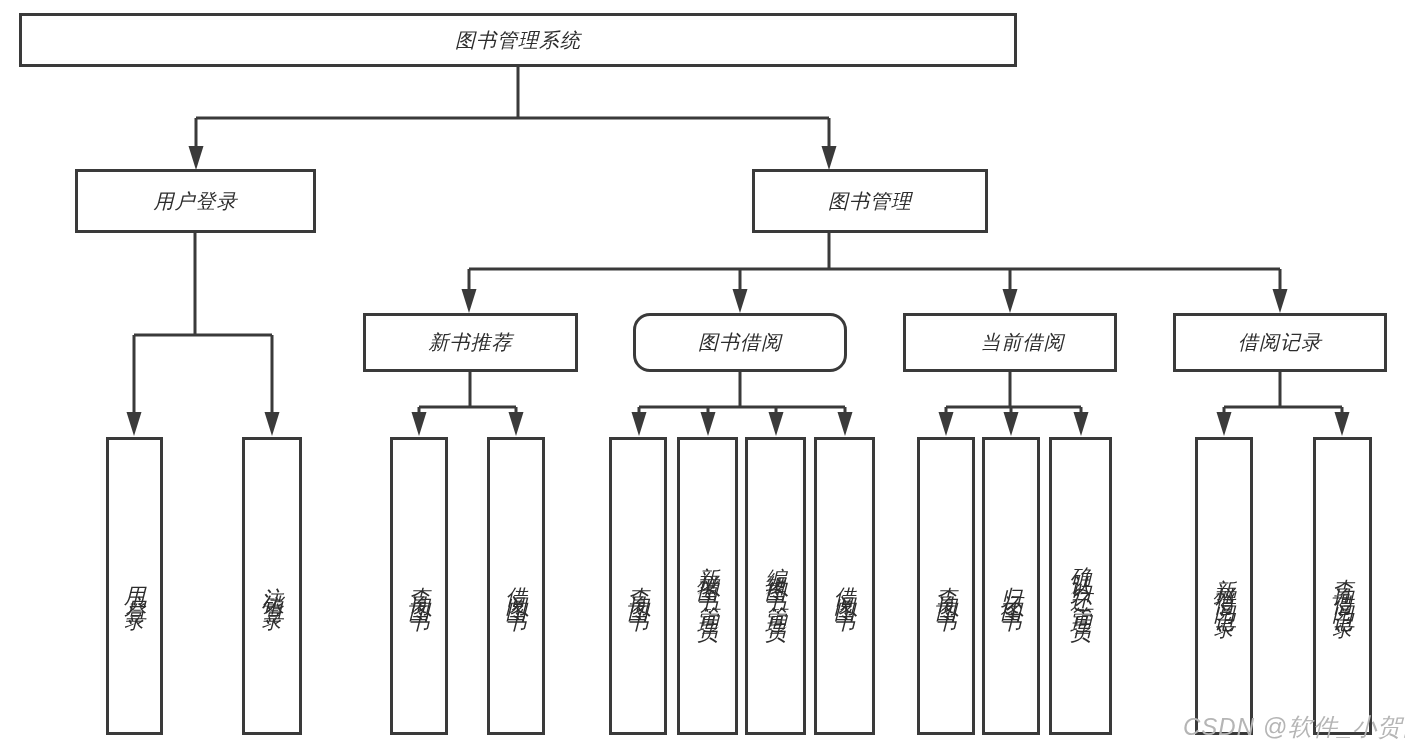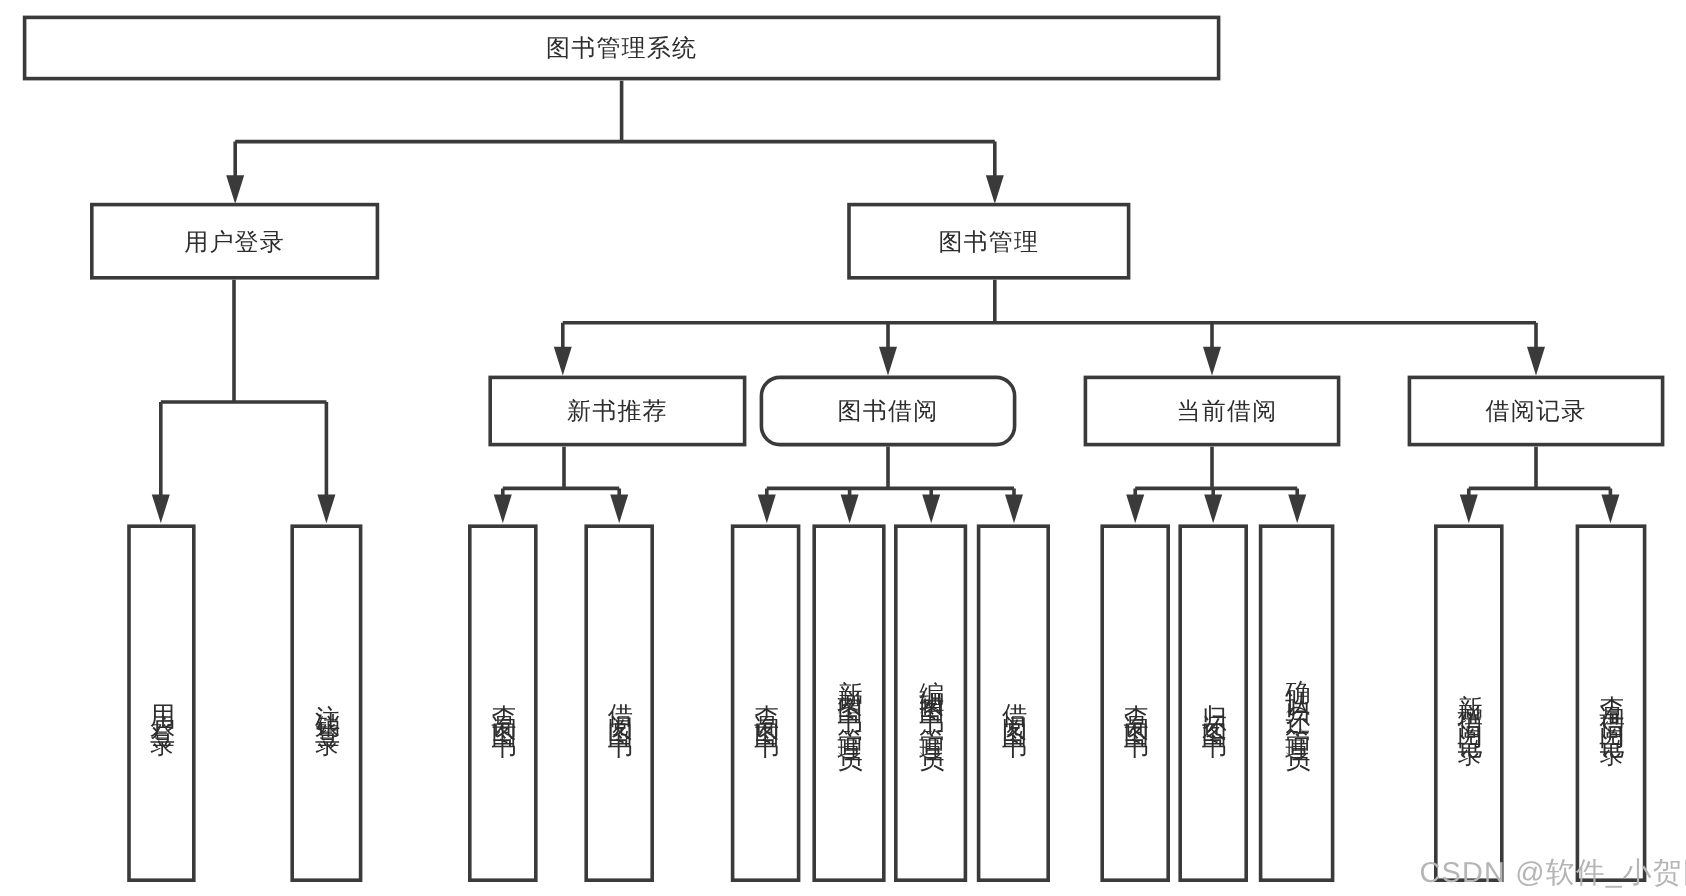--- a/index.html
+++ b/index.html
@@ -4,20 +4,21 @@
 <style>
   html, body { margin: 0; padding: 0; background: #ffffff; }
   .canvas {
     position: relative;
     width: 1405px;
     height: 747px;
     background: #ffffff;
     overflow: hidden;
     font-family: "Liberation Sans", sans-serif;
     color: #2d2d2d;
+    font-style: italic;
   }
   .connectors {
     position: absolute;
     left: 0; top: 0;
     width: 1405px; height: 747px;
     z-index: 1;
   }
   .box {
     position: absolute;
     box-sizing: border-box;
@@ -91,23 +92,23 @@
       <polygon points="1003.5,412 1018.5,412 1011,436"></polygon>
       <polygon points="1073.5,412 1088.5,412 1081,436"></polygon>
       <polygon points="1216.5,412 1231.5,412 1224,436"></polygon>
       <polygon points="1334.5,412 1349.5,412 1342,436"></polygon>
     </g>
   </svg>
 
   <div class="box" style="left:19px; top:13px; width:998px; height:54px;">图书管理系统</div>
 
   <div class="box" style="left:75px; top:169px; width:241px; height:64px;">用户登录</div>
-  <div class="box" style="left:706px; top:169px; width:236px; height:64px;">图书管理</div>
+  <div class="box" style="left:752px; top:169px; width:236px; height:64px;">图书管理</div>
 
-  <div class="box" style="left:363px; top:313px; width:215px; height:59px;margin-left:44px;">新书推荐</div>
+  <div class="box" style="left:363px; top:313px; width:215px; height:59px;">新书推荐</div>
   <div class="box" style="left:633px; top:313px; width:214px; height:59px;border-radius:17px;">图书借阅</div>
   <div class="box" style="left:903px; top:313px; width:214px; height:59px;padding-left:25px;">当前借阅</div>
   <div class="box" style="left:1173px; top:313px; width:214px; height:59px;">借阅记录</div>
 
   <div class="vbox" style="left:106px; width:57px;">用户登录</div>
   <div class="vbox" style="left:242px; width:60px;">注销登录</div>
 
   <div class="vbox" style="left:390px; width:58px;">查询图书</div>
   <div class="vbox" style="left:487px; width:58px;">借阅图书</div>
 

